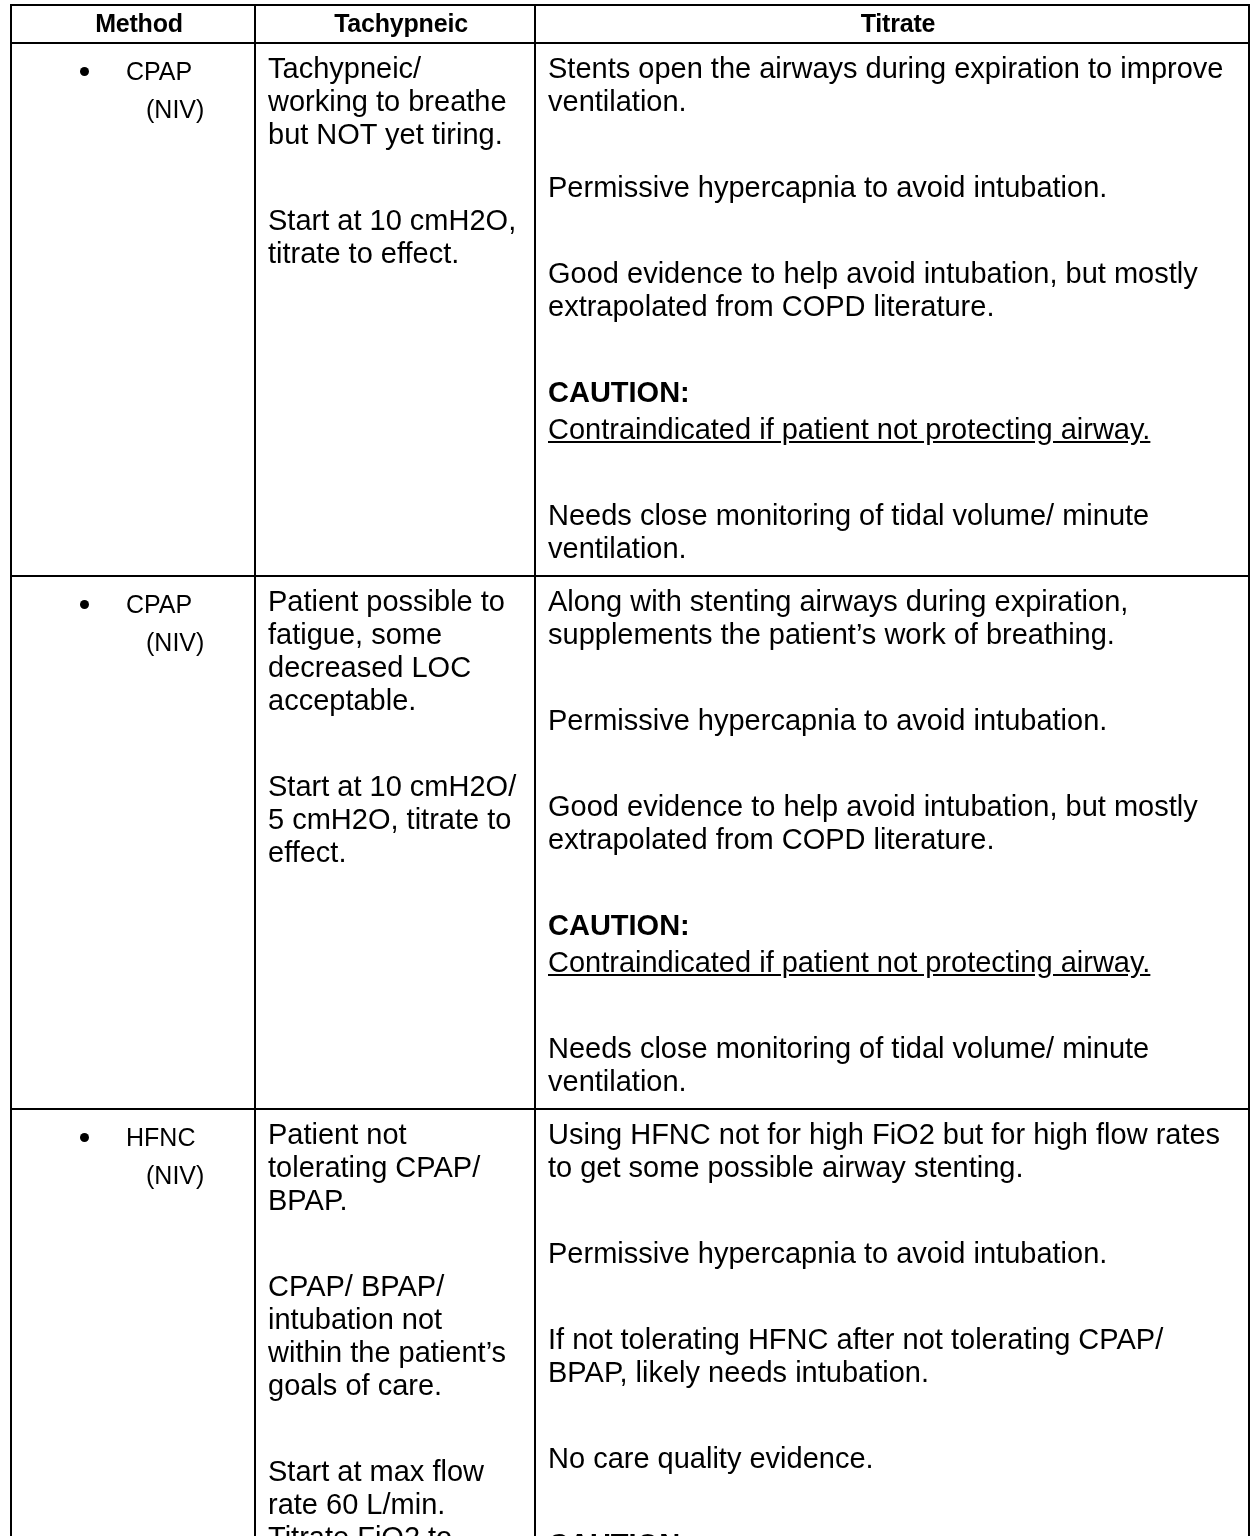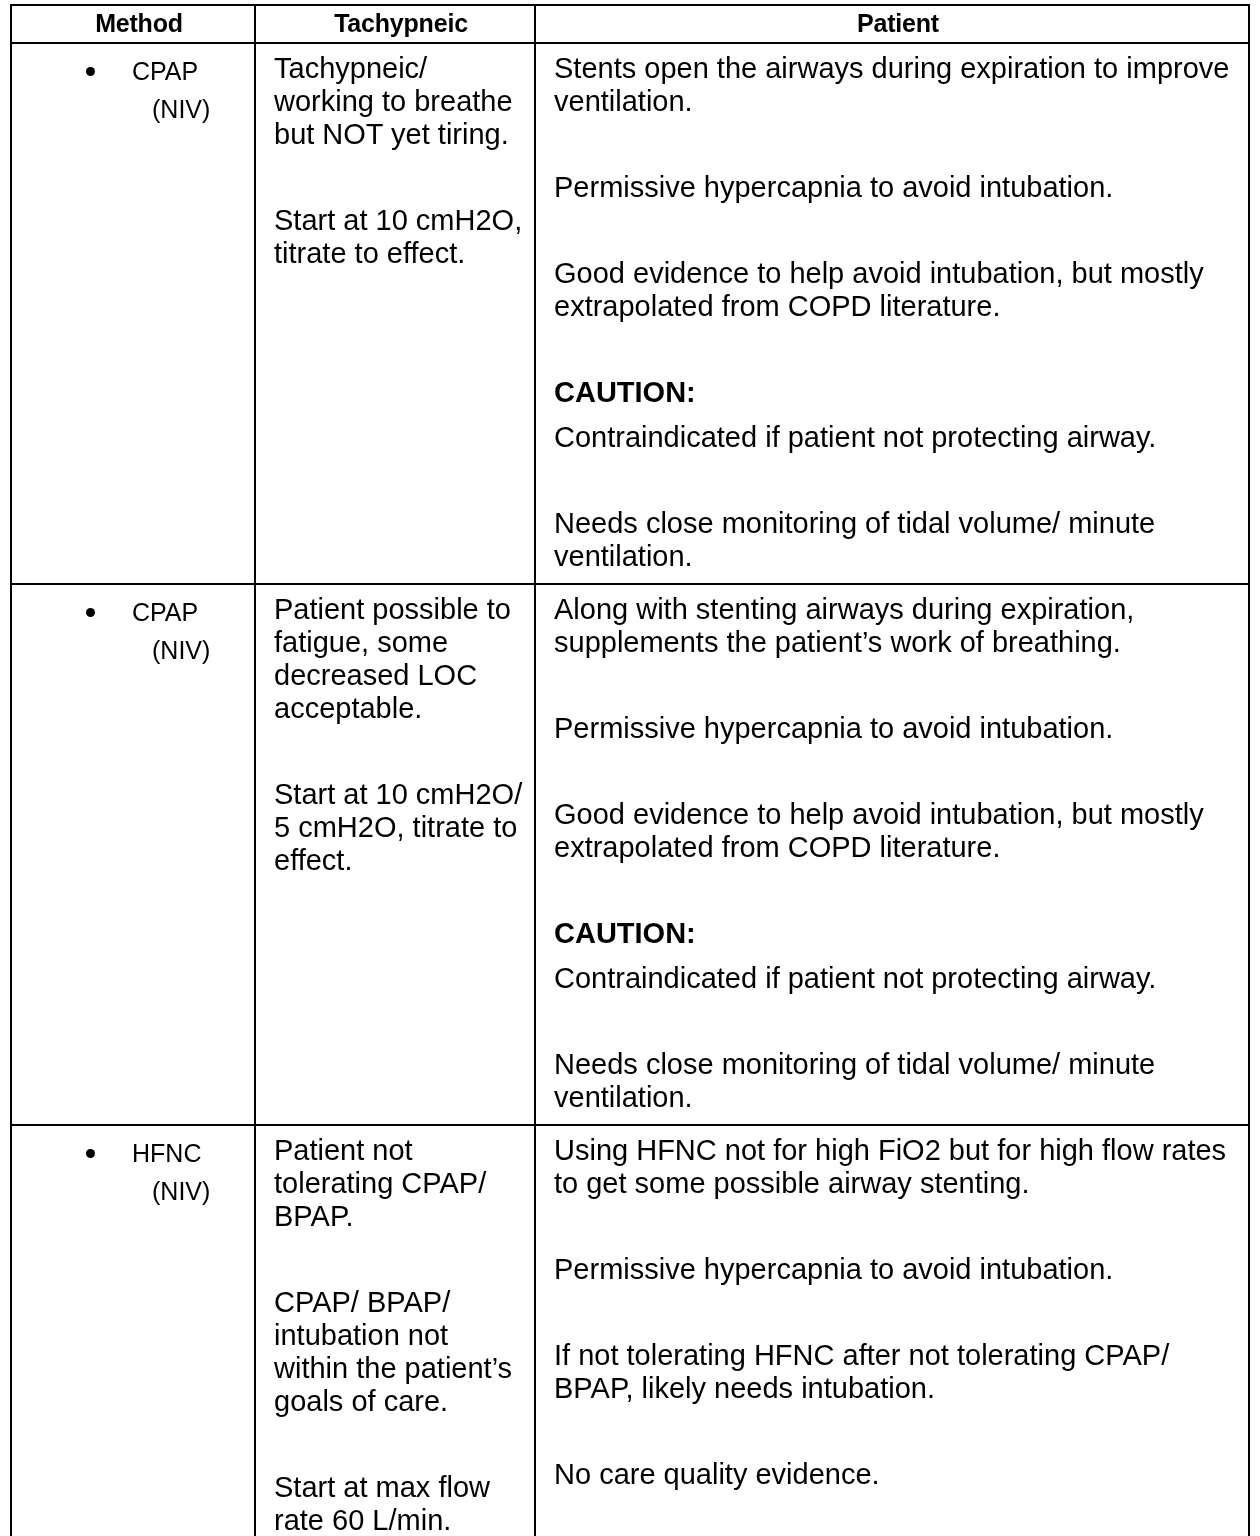--- a/index.html
+++ b/index.html
@@ -55,21 +55,21 @@
     line-height: 34px;
     padding: 0 0 0 12px;
     letter-spacing: -0.2px;
     white-space: nowrap;
   }
 
   
   .cell-inner {
     font-size: 25px;
     line-height: 38px;
-    padding: 8px 10px 10px 18px;
+    padding: 8px 10px 10px 12px;
   }
 
   
   ul.method-list {
     list-style: none;
     margin: 0;
     padding: 0;
   }
   ul.method-list li {
     position: relative;
@@ -92,21 +92,22 @@
   
   .para {
     margin: 0;
     font-size: 29px;
     line-height: 33px;
   }
   .para + .para {
     margin-top: 53px;
   }
   .para.tight + .para.tight {
-    margin-top: 12px;
+    margin-top: 4px;
+    text-decoration: underline;
   }
   .para.caution-head {
     font-weight: bold;
   }
 
   .cell-method     { height: 1px; }
   .cell-indication { }
   .cell-comments   { }
 
   
@@ -128,21 +129,21 @@
 
     <thead>
       <tr>
         <th class="hdr-cell">
           <div class="hdr-text">Method</div>
         </th>
         <th class="hdr-cell">
           <div class="hdr-text">Tachypneic</div>
         </th>
         <th class="hdr-cell">
-          <div class="hdr-text">Patient</div>
+          <div class="hdr-text">Titrate</div>
         </th>
       </tr>
     </thead>
 
     <tbody>
 
       <tr class="row-cpap">
         <td class="cell-method">
           <div class="cell-inner">
             <ul class="method-list">

